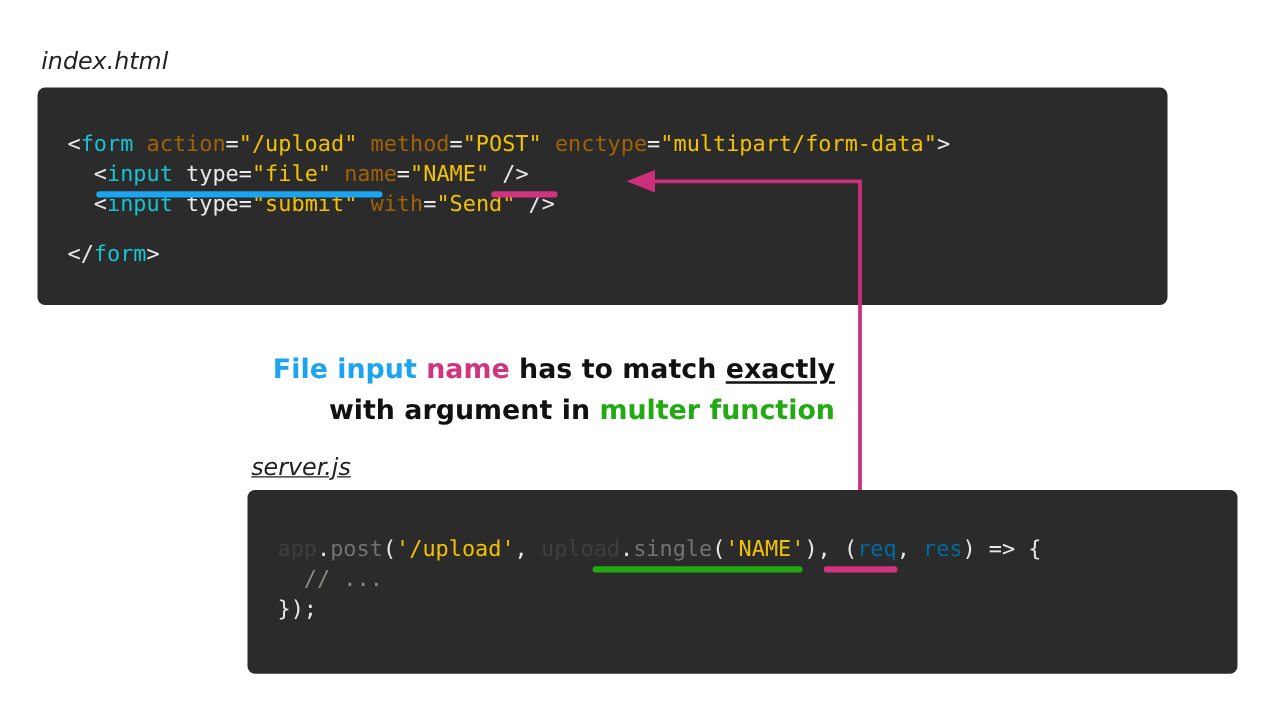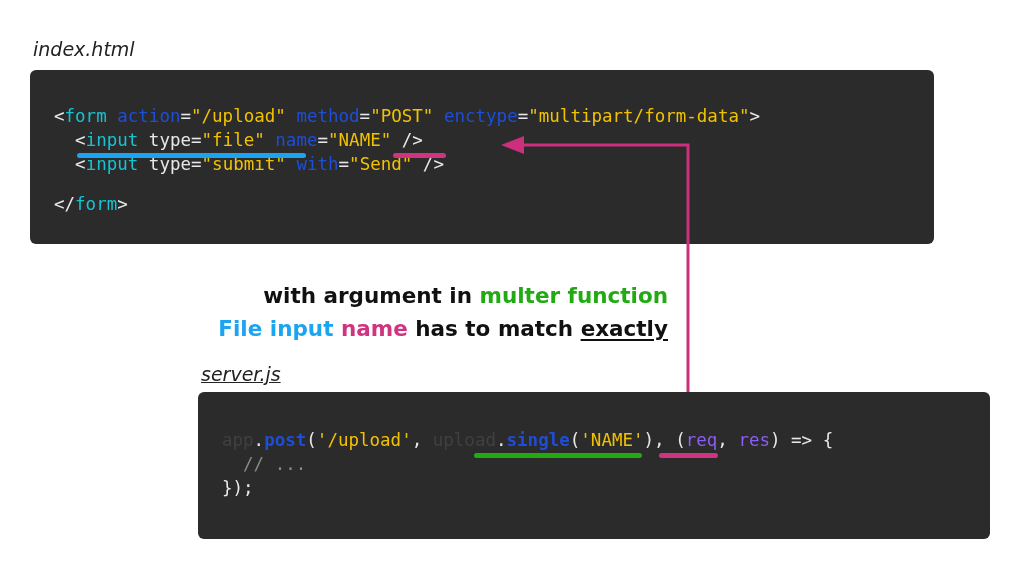--- a/index.html
+++ b/index.html
@@ -1,26 +1,26 @@
 <!DOCTYPE html>
 <html><head>
 <meta charset="utf-8">
 <style>
   html, body { margin:0; padding:0; background:#ffffff; }
   body { width:1024px; height:576px; position:relative; overflow:hidden; font-family:"DejaVu Sans", sans-serif; }
   .file-label { position:absolute; font-style:italic; color:#222; font-size:19px; font-family:"DejaVu Sans", sans-serif; }
   .code-box { position:absolute; background:#2b2b2b; border-radius:6px; }
   .code { position:absolute; font-family:"DejaVu Sans Mono", monospace; font-size:17.5px; line-height:24px; color:#e8e8e8; white-space:pre; }
   .tag { color:#15c3d3;text-align:center; }
-  .attr { color:#1d4ed8; }
+  .attr { color:#a16207; }
   .str { color:#f2c200; }
   .punc { color:#e8e8e8; }
-  .fn { color:#1d4ed8;font-weight:bold; }
+  .fn { color:#737373; }
   .obj { color:#404040; }
-  .param { color:#8b5cf6; }
+  .param { color:#0369a1; }
   .cmt { color:#8a8a80; }
   .uline { position:absolute; height:5px; border-radius:3px; }
   .caption { position:absolute; font-family:"DejaVu Sans", sans-serif; font-weight:bold; font-size:21.5px; color:#111; text-align:right; line-height:33px; }
   .c-blue { color:#1ba4f0; }
   .c-pink { color:#d0337f; }
   .c-green { color:#22aa12; }
   .u { text-decoration:underline; text-underline-offset:3px; }
 </style>
 </head>
 <body>
@@ -40,22 +40,22 @@
 <div class="uline" style="left:77px; top:153px; width:229px; background:#1ba4f0;"></div>
 <div class="uline" style="left:393px; top:153px; width:53px; background:#d0337f;"></div>
 
 <svg style="position:absolute; left:0; top:0;" width="1024" height="576" viewBox="0 0 1024 576">
   <polyline points="515,145 688,145 688,410" fill="none" stroke="#cc2f7c" stroke-width="3"></polyline>
   <polygon points="501,145 524,136 524,154" fill="#cc2f7c"></polygon>
   <polygon points="688,424 678,400 698,400" fill="#cc2f7c"></polygon>
 </svg>
 
 <div class="caption" style="left:150px; top:279px; width:518px;">
+  <div><span class="c-blue">File input</span> <span class="c-pink">name</span> <span>has to match</span> <span class="u">exactly</span></div>
   <div><span>with argument in</span> <span class="c-green">multer function</span></div>
-  <div><span class="c-blue">File input</span> <span class="c-pink">name</span> <span>has to match</span> <span class="u">exactly</span></div>
 </div>
 
 <div class="file-label" style="left:201px; top:363px;text-decoration:underline;">server.js</div>
 
 <div class="code-box" style="left:198px; top:392px; width:792px; height:147px;"></div>
 
 <div class="code" style="left:222px; top:428px;"><span class="obj">app</span><span class="punc">.</span><span class="fn">post</span><span class="punc">(</span><span class="str">'/upload'</span><span class="punc">, </span><span class="obj">upload</span><span class="punc">.</span><span class="fn">single</span><span class="punc">(</span><span class="str">'</span><span class="str">NAME</span><span class="str">'</span><span class="punc">), (</span><span class="param">req</span><span class="punc">, </span><span class="param">res</span><span class="punc">) =&gt; {</span></div>
 
 <div class="code cmt" style="left:222px; top:452px;"><span class="cmt">  // ...</span></div>
 

